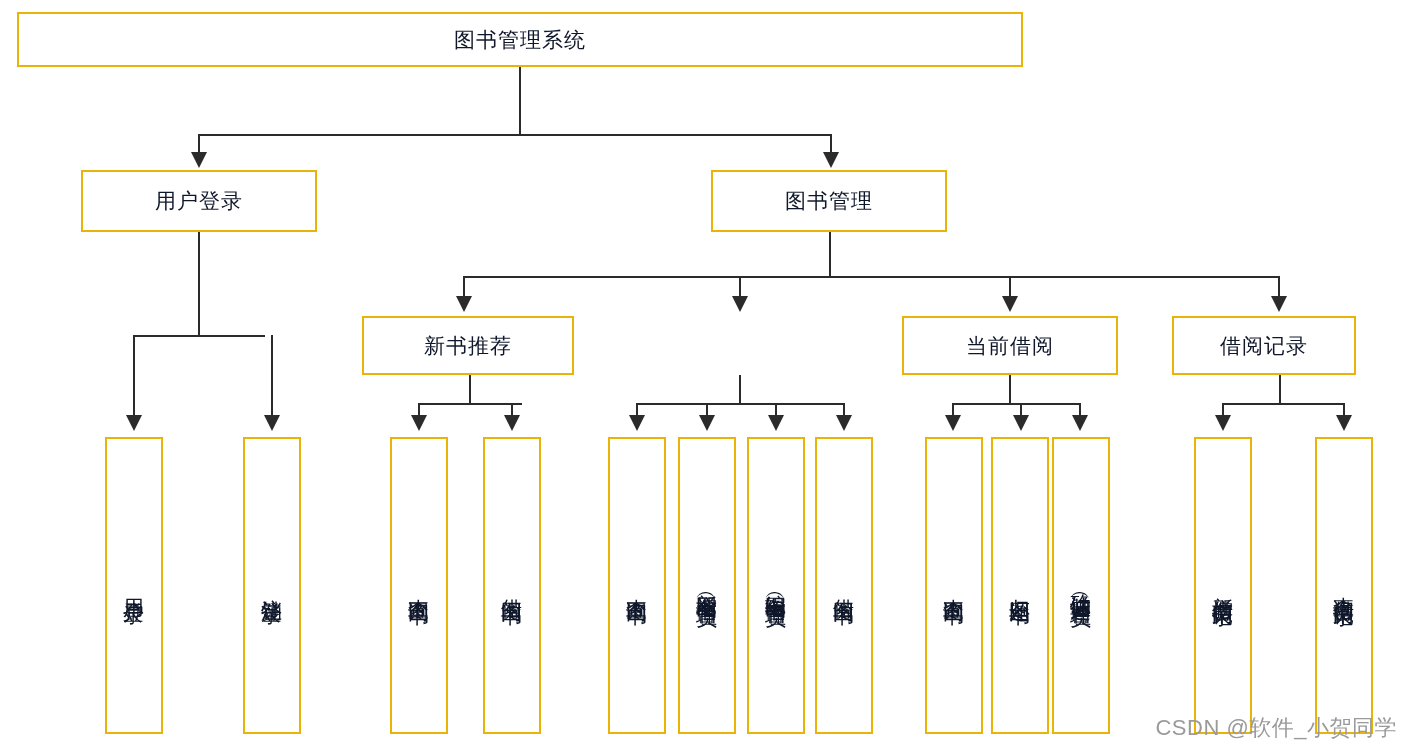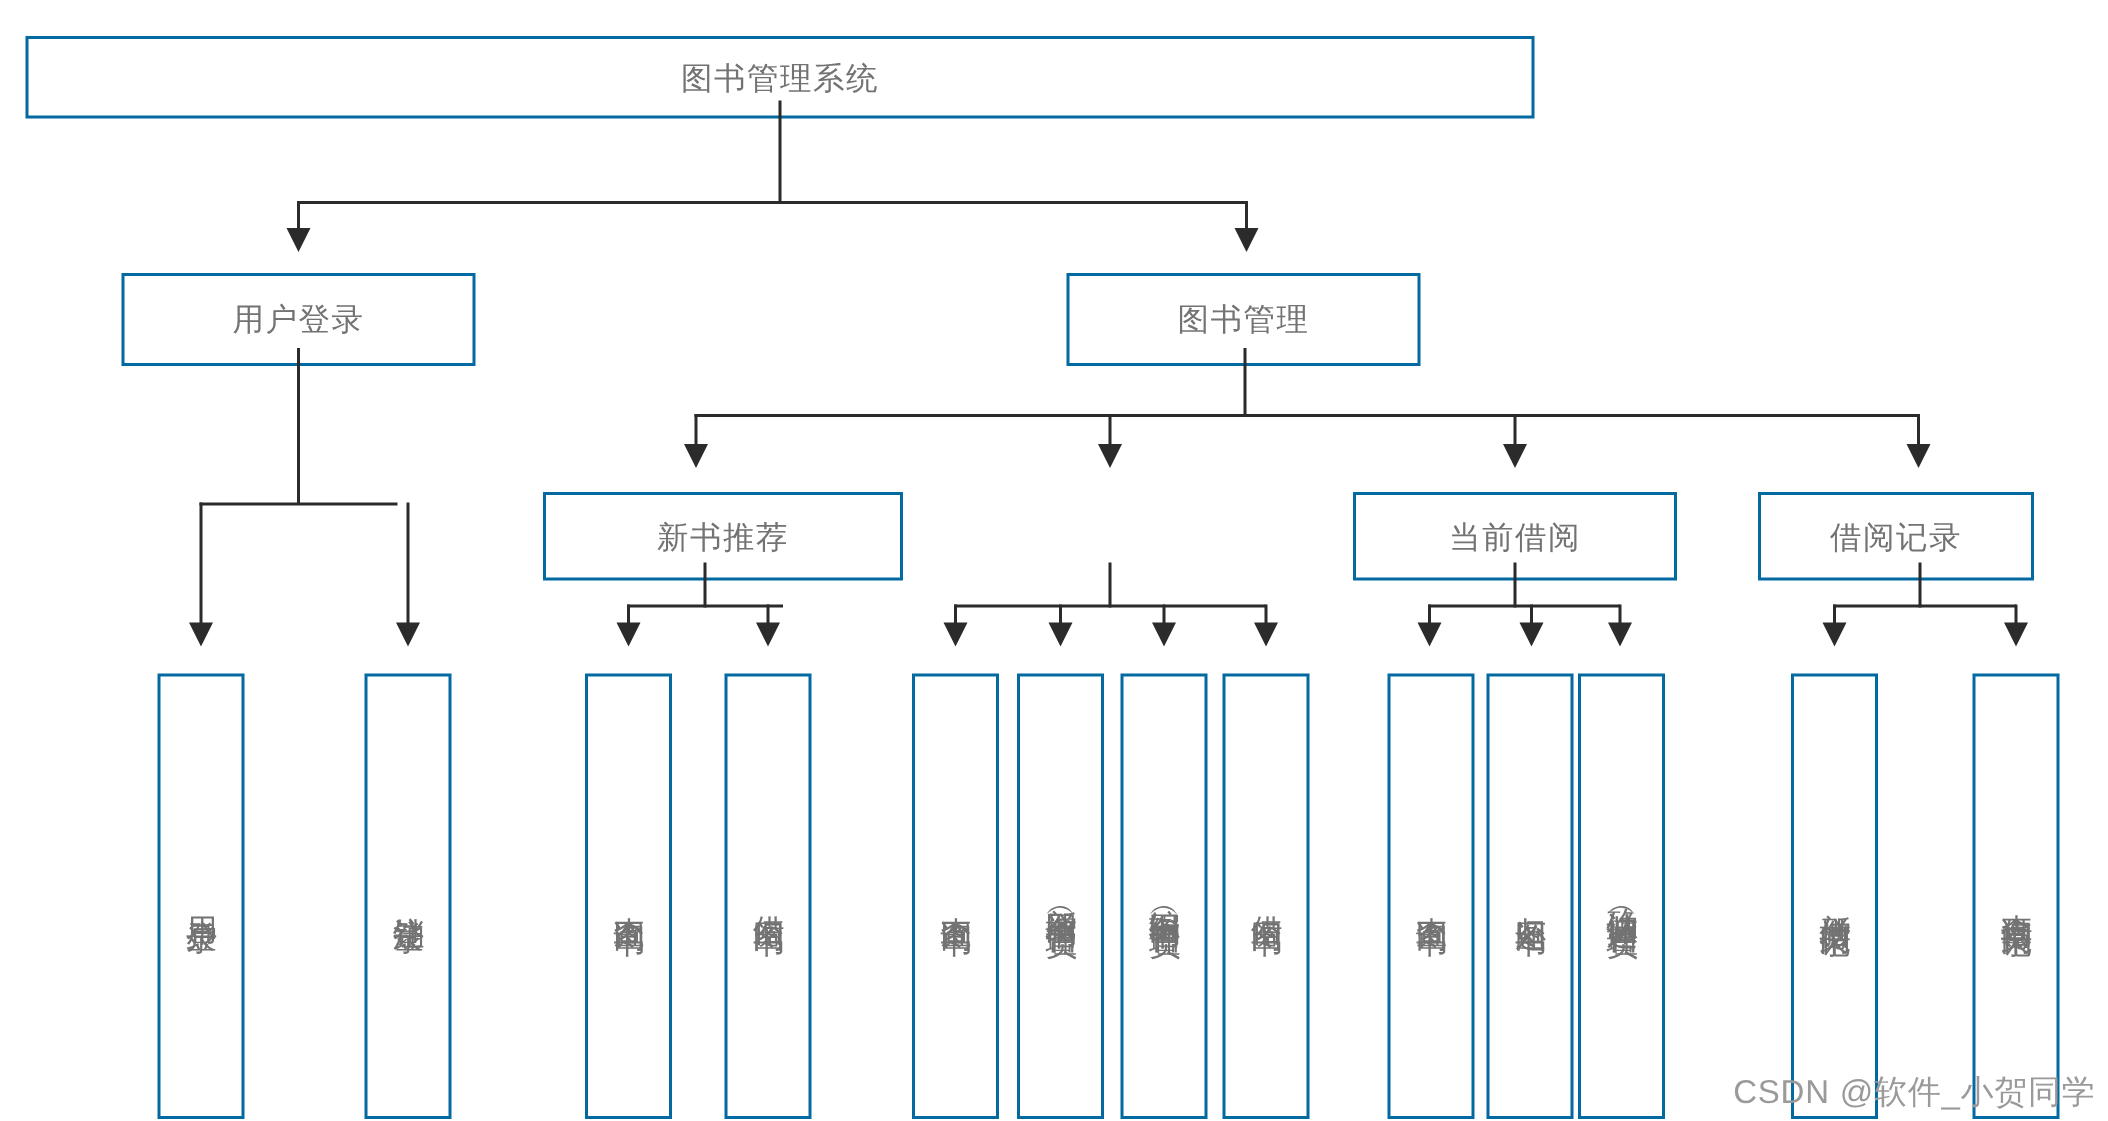--- a/index.html
+++ b/index.html
@@ -13,27 +13,26 @@
   #canvas {
     position: relative;
     width: 1405px;
     height: 747px;
     background: #ffffff;
     overflow: hidden;
   }
   .node {
     position: absolute;
     box-sizing: border-box;
-    border: 2px solid #0369a1;
+    border: 2px solid #eab308;
     background: #ffffff;
     display: flex;
     align-items: center;
     justify-content: center;
-    color: #737373;
-    margin-top: 12px;
+    color: #0f172a;
   }
   .node.h {
     font-size: 21px;
     letter-spacing: 1px;
   }
   .node.v {
     writing-mode: vertical-rl;
     text-orientation: upright;
     font-size: 21px;
     letter-spacing: 2px;
@@ -106,21 +105,21 @@
   <div class="edge hline" style="left:463px; top:276px; width:817px; height:2px;"></div>
   <div class="edge vline" style="left:463px; top:276px; width:2px; height:24px;"></div>
   <div class="arrow" style="left:456px; top:296px;"></div>
   <div class="edge vline" style="left:739px; top:276px; width:2px; height:24px;"></div>
   <div class="arrow" style="left:732px; top:296px;"></div>
   <div class="edge vline" style="left:1009px; top:276px; width:2px; height:24px;"></div>
   <div class="arrow" style="left:1002px; top:296px;"></div>
   <div class="edge vline" style="left:1278px; top:276px; width:2px; height:24px;"></div>
   <div class="arrow" style="left:1271px; top:296px;"></div>
 
-  <div class="node h" style="left:362px; top:316px; width:240px; height:59px;">
+  <div class="node h" style="left:362px; top:316px; width:212px; height:59px;">
     <span class="txt">新书推荐</span>
   </div>
   <div class="node h" style="left:902px; top:316px; width:216px; height:59px;">
     <span class="txt">当前借阅</span>
   </div>
   <div class="node h" style="left:1172px; top:316px; width:184px; height:59px;">
     <span class="txt">借阅记录</span>
   </div>
 
   <div class="edge vline" style="left:469px; top:375px; width:2px; height:30px;"></div>

